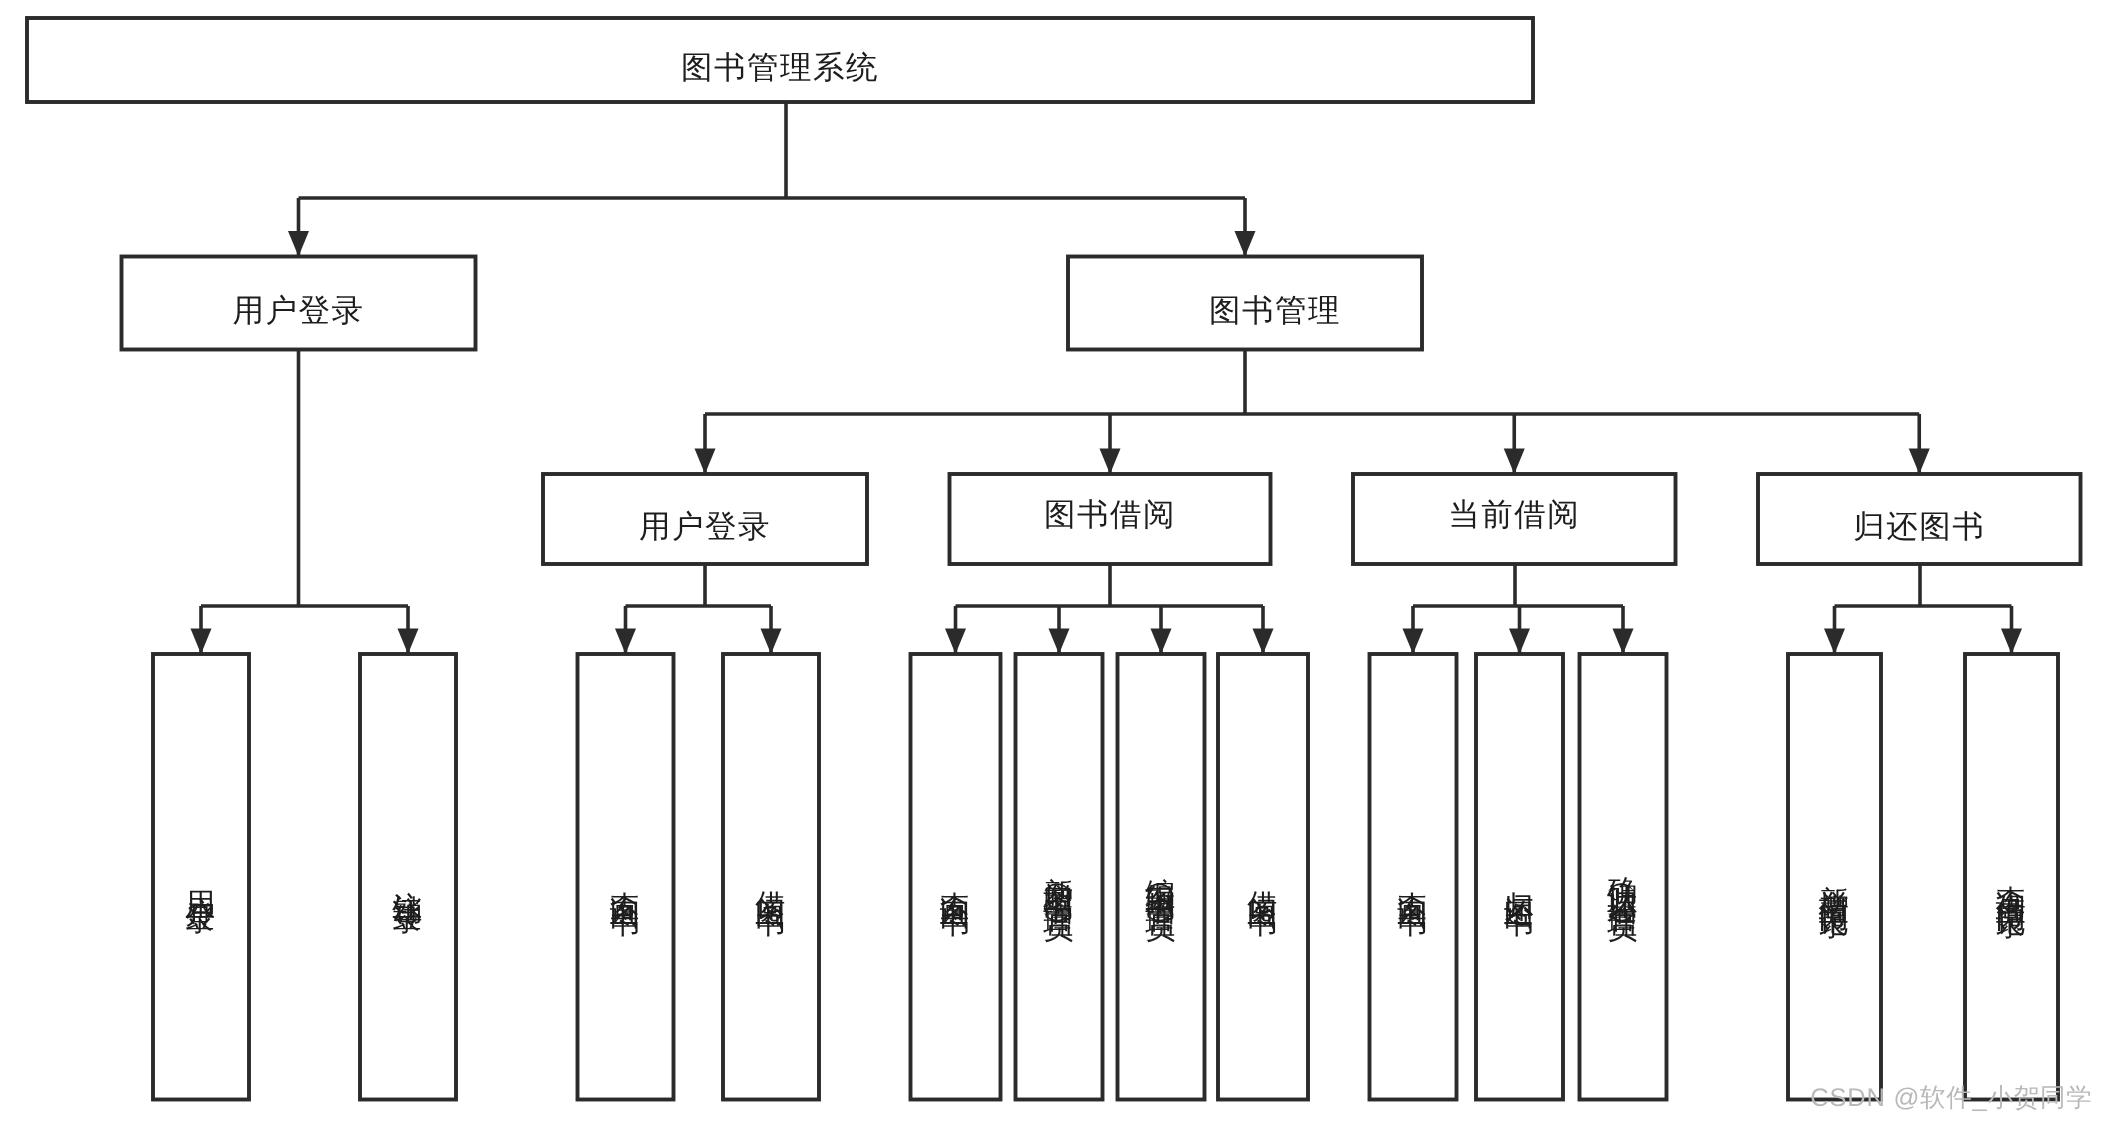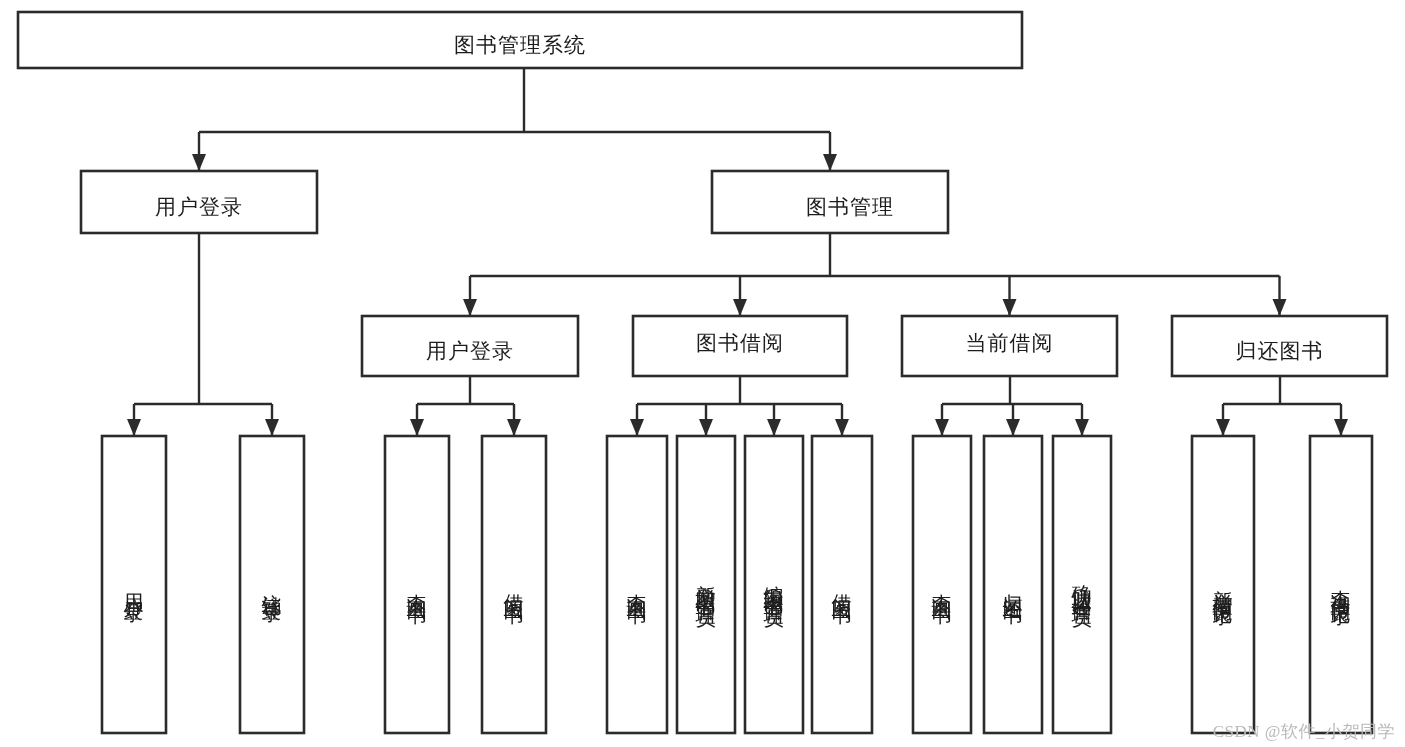--- a/index.html
+++ b/index.html
@@ -27,21 +27,21 @@
   .htext-wrap{
     position:absolute;display:flex;align-items:center;justify-content:center;
     pointer-events:none;
   }
   .htext{
     font-family:"DejaVu Sans","Liberation Sans",sans-serif;
     font-size:21px;color:#1d1d1d;letter-spacing:1px;white-space:nowrap;margin-top:10px;
   }
   #watermark{
     position:absolute;right:10px;bottom:4px;
-    font-family:Liberation Serif, serif;
+    font-family:Liberation Sans, sans-serif;
     font-size:17px;color:#b9b9b9;letter-spacing:0.5px;white-space:nowrap;
   }
 </style>
 </head>
 <body>
 
 <div id="diagram-root">
 
   <svg id="tree-canvas" viewBox="0 0 1405 747">
     <g id="connectors-layer">

